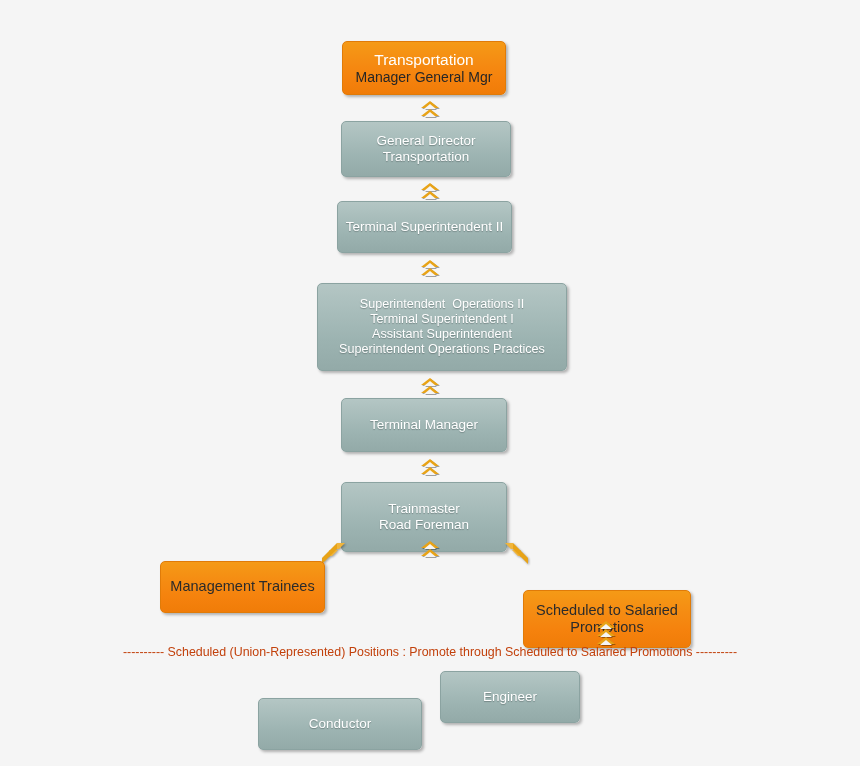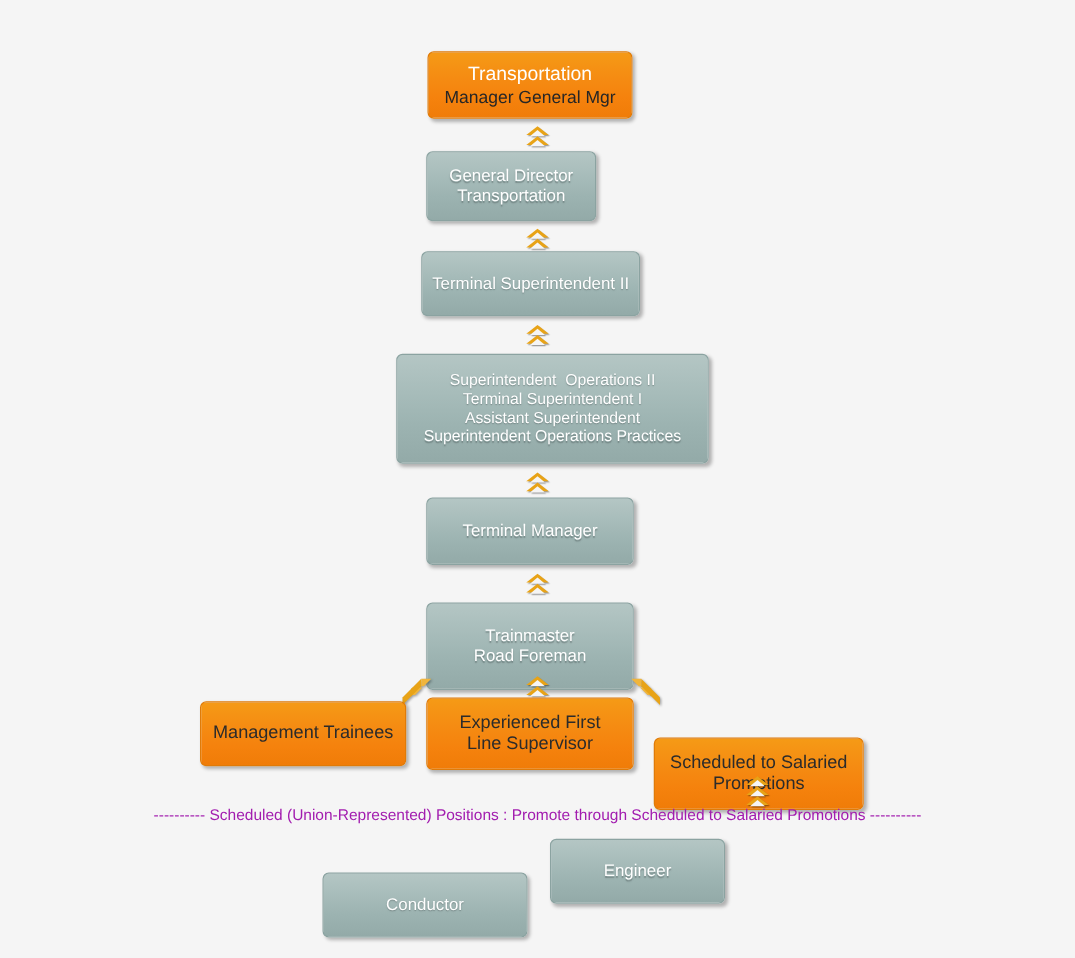--- a/index.html
+++ b/index.html
@@ -109,40 +109,40 @@
     filter: drop-shadow(1.2px 1.2px 0.8px rgba(0,0,0,0.35));
   }
 
   
   #union-divider {
     position: absolute;
     left: 0;
     width: 860px;
     text-align: center;
     font-size: 12.4px;
-    color: #a21caf;
+    color: #c2410c;
     white-space: pre;
   }
 </style>
 </head>
 <body>
 
 <div id="chart-root">
 
   <div class="node orange" style="left:342px; top:41px; width:164px; height:54px;">
     <span class="line hl">Transportation</span>
     <span class="line sub">Manager General Mgr</span>
   </div>
 
   <div class="chev-group" style="left:415px; top:98px; width:30px; height:20px;">
     <div class="chev"></div>
     <div class="chev"></div>
   </div>
 
-  <div class="node teal" style="left:341px; top:121px; width:136px; height:56px;">
+  <div class="node teal" style="left:341px; top:121px; width:170px; height:56px;">
     <span class="line">General Director</span>
     <span class="line">Transportation</span>
   </div>
 
   <div class="chev-group" style="left:415px; top:180px; width:30px; height:20px;">
     <div class="chev"></div>
     <div class="chev"></div>
   </div>
 
   <div class="node teal" style="left:337px; top:201px; width:175px; height:52px;">
@@ -200,24 +200,20 @@
       <path d="M22 16 L14 16 L20 22 L22 22 Z" fill="#f0b53c"></path>
       <path d="M23 17 L15 9 L15 15 L23 23 Z" fill="#e8a317"></path>
       <path d="M15 9 L7 9 L13 15 L15 15 Z" fill="#f0b53c"></path>
     </svg>
   </div>
 
   <div class="node orange" style="left:160px; top:561px; width:165px; height:52px;">
     <span class="line plain">Management Trainees</span>
   </div>
 
-  <div class="node orange" style="left:341px; top:558px; width:166px; height:58px;">
-    <span class="line plain">Experienced First</span>
-    <span class="line plain">Line Supervisor</span>
-  </div>
 
   <div class="node orange" style="left:523px; top:590px; width:168px; height:58px;">
     <span class="line plain">Scheduled to Salaried</span>
     <span class="line plain">Promotions</span>
   </div>
 
   <div class="chev-group" style="left:591px; top:618px; width:30px; height:28px;">
     <div class="chev"></div>
     <div class="chev"></div>
     <div class="chev"></div>

